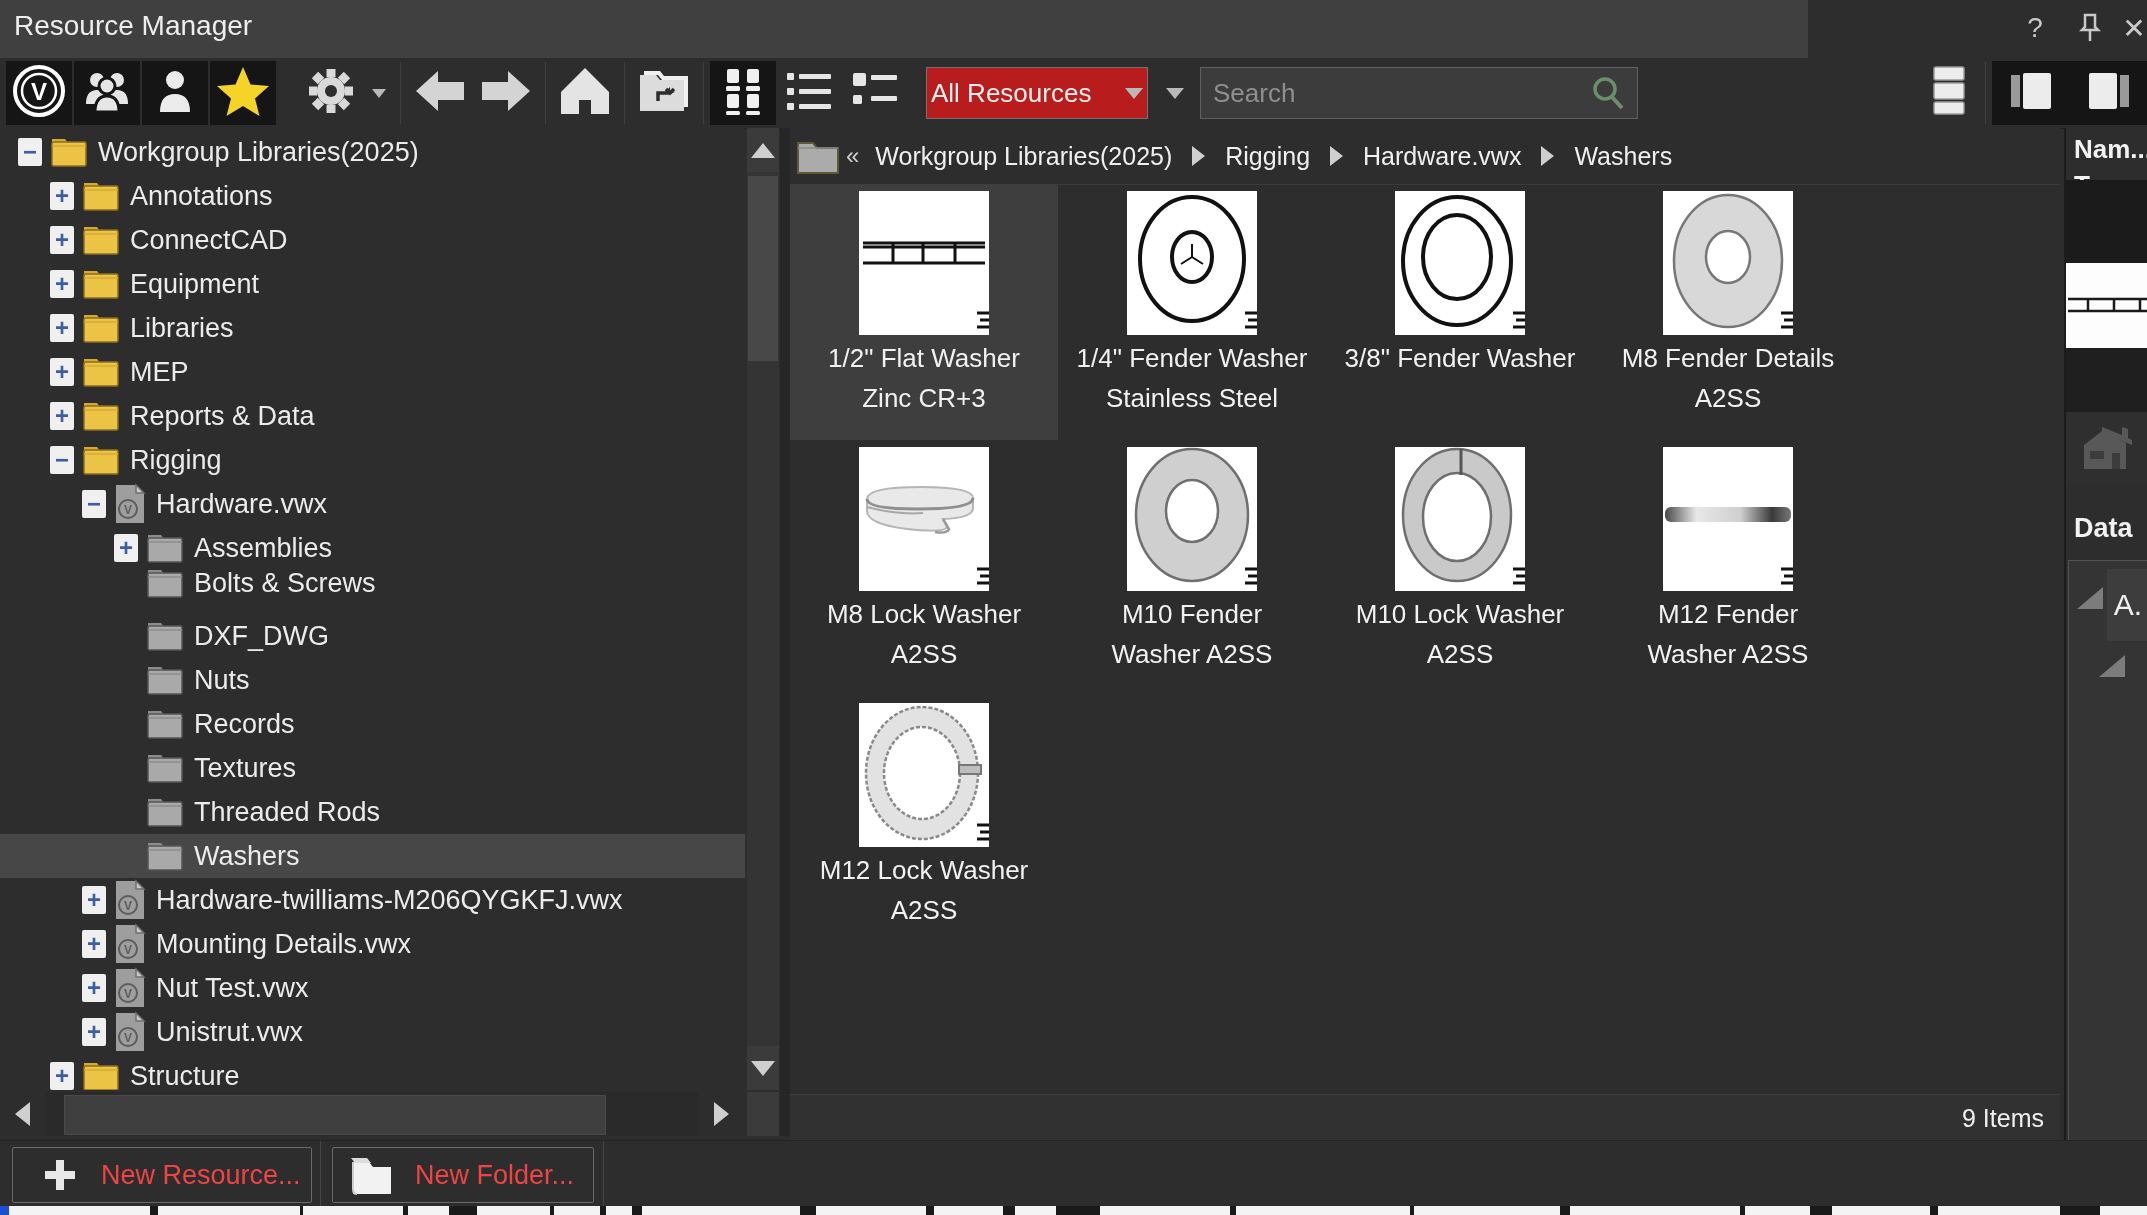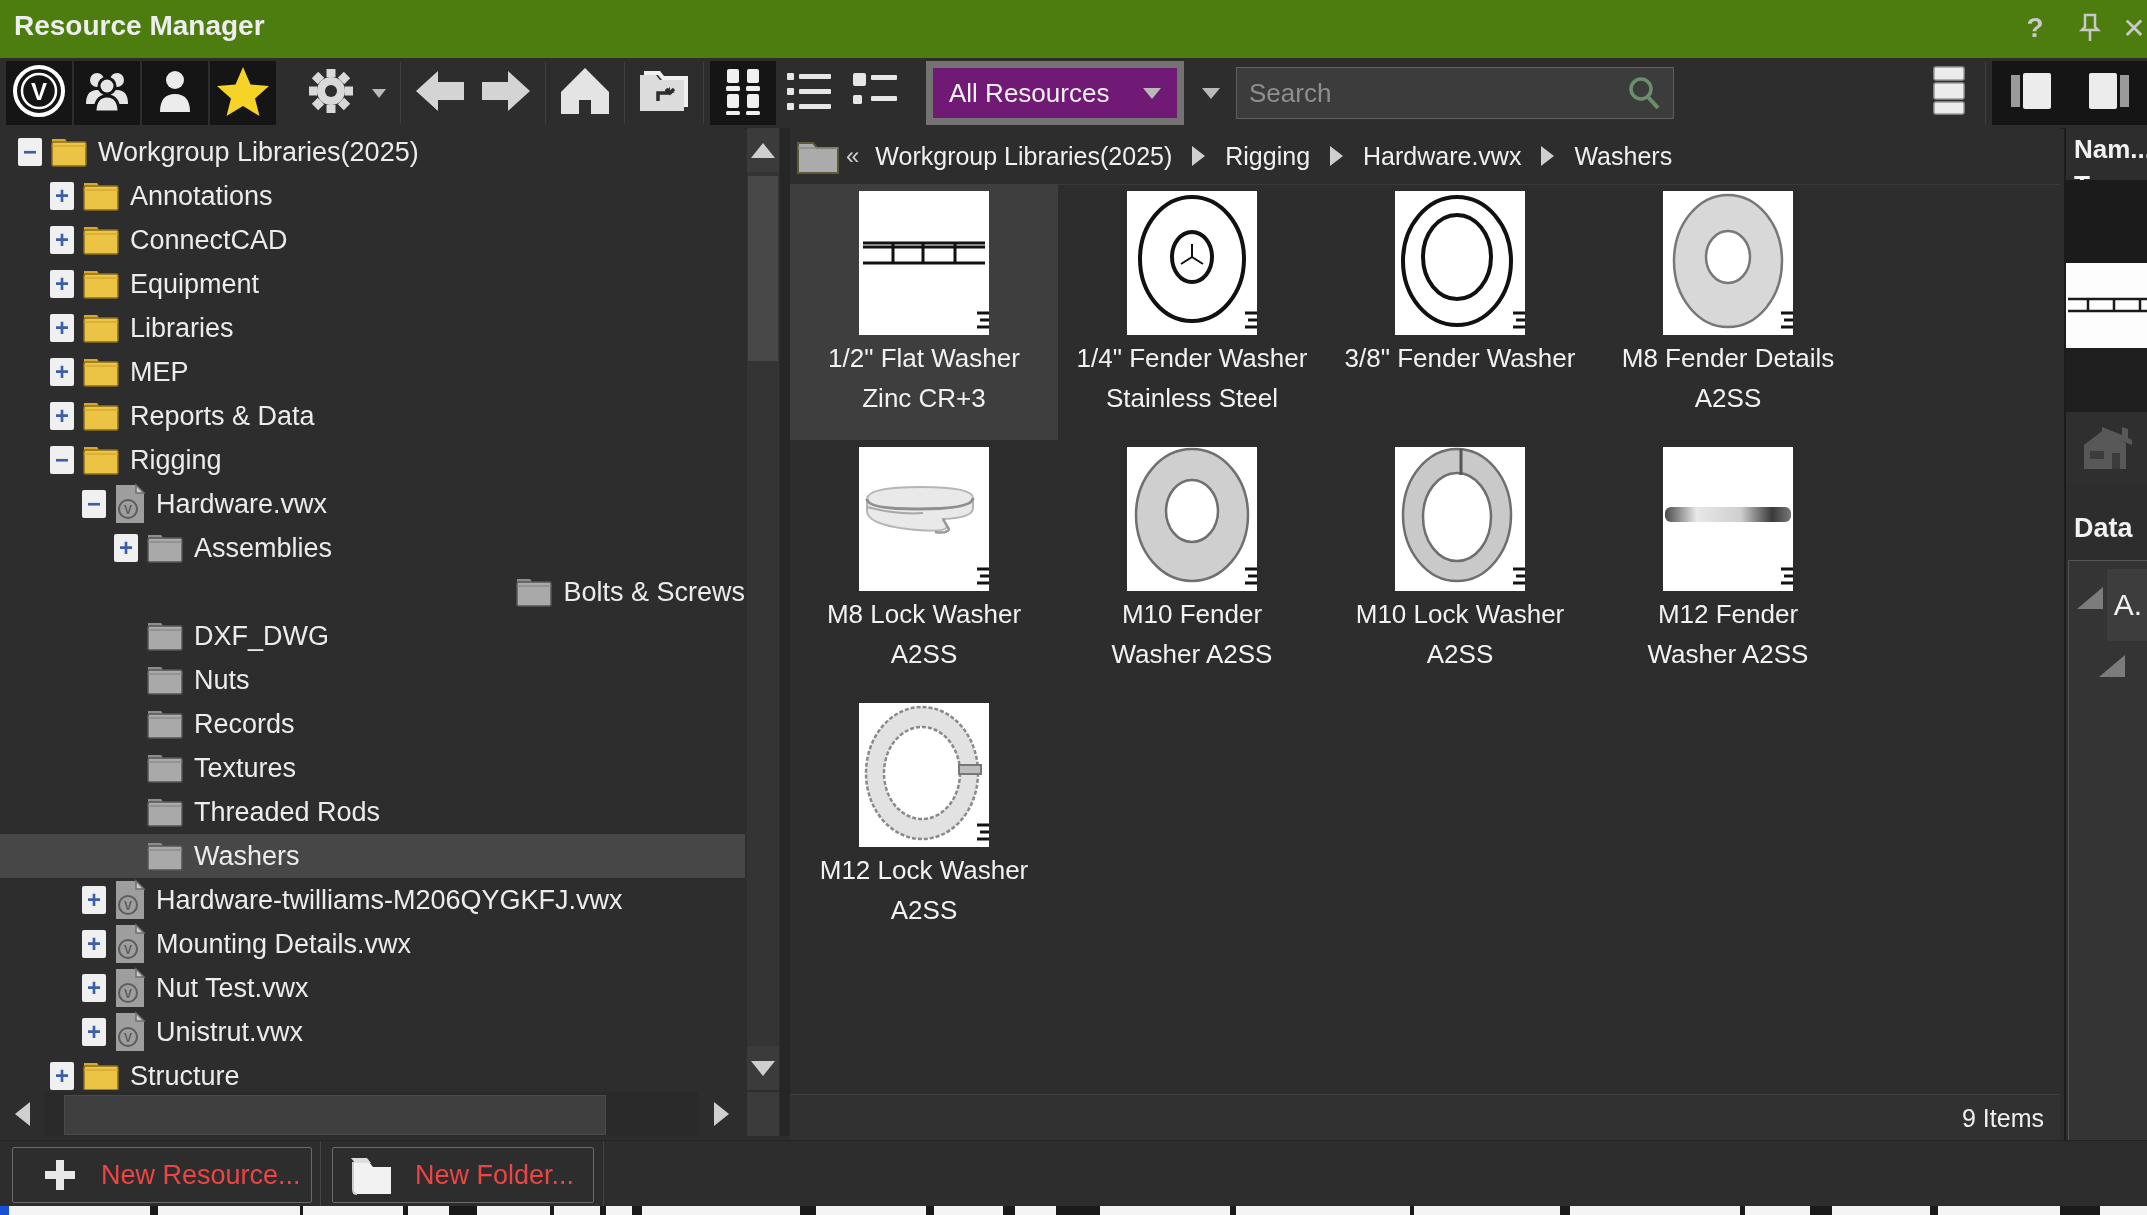--- a/index.html
+++ b/index.html
@@ -4,30 +4,30 @@
 <style>
   html,body{margin:0;padding:0;}
   body{
     width:2147px;height:1215px;position:relative;overflow:hidden;
     background:#2d2d2d;color:#e9e9e9;
     font-family:"Liberation Sans","DejaVu Sans",sans-serif;
     -webkit-font-smoothing:antialiased;
   }
   .abs{position:absolute;}
   
-  #titlebar{left:0;top:0;width:2147px;height:58px;background:#4d7c0f;font-weight:bold;}
+  #titlebar{left:0;top:0;width:1808px;height:58px;background:#404040;}
   #titlebar .title{position:absolute;left:14px;top:10px;font-size:28px;color:#eee;}
   .tb-ico{position:absolute;top:8px;width:44px;height:40px;display:flex;align-items:center;justify-content:center;color:#c9c9c9;font-size:28px;cursor:default;}
   
   #toolbar{left:0;top:58px;width:2147px;height:70px;background:#2d2d2d;border-bottom:1px solid #202020;display:flex;align-items:center;}
   .tbtn{width:66px;height:64px;display:flex;align-items:center;justify-content:center;flex:none;}
   .tbtn.active{background:#151515;}
   .tsep{width:1px;height:62px;background:#404040;margin:0 6px;flex:none;}
   .dd-arrow{width:0;height:0;border-left:9px solid transparent;border-right:9px solid transparent;border-top:11px solid #b9b9b9;}
-  #all-res{width:212px;height:50px;border:7px solid #737373;background:#701a75;display:flex;align-items:center;justify-content:space-between;padding:0 16px;font-size:26px;color:#f0f0f0;flex:none;margin-left:18px;}
+  #all-res{width:212px;height:50px;border:1px solid #737373;background:#b91c1c;display:flex;align-items:center;justify-content:space-between;padding:0 4px;font-size:26px;color:#f0f0f0;flex:none;margin-left:18px;}
   #mini-dd{width:38px;height:50px;display:flex;align-items:center;justify-content:center;flex:none;margin-left:8px;}
   #searchbox{width:436px;height:50px;background:#3c3c3c;border:1px solid #606060;display:flex;align-items:center;flex:none;margin-left:6px;gap:12px;}
   #searchbox input{flex:1;background:transparent;border:none;outline:none;color:#d5d5d5;font-size:26px;padding:0 12px;font-family:inherit;}
   #searchbox input::placeholder{color:#8f8f8f;}
   .right-cluster{margin-left:auto;display:flex;align-items:center;}
   
   #tree{left:0;top:128px;width:745px;height:962px;background:#2d2d2d;overflow:hidden;}
   .trow{position:absolute;left:0;width:745px;height:44px;display:flex;align-items:center;}
   .trow.sel{background:#474747;}
   .texp{width:24px;height:28px;background:#f0f0f0;border-radius:2px;color:#3a5fa8;font-size:24px;font-weight:bold;display:flex;align-items:center;justify-content:center;line-height:1;flex:none;}
@@ -393,21 +393,21 @@
       <div class="texp">+</div>
       <span class="ticon">
         <svg width="38" height="32" viewBox="0 0 38 32">
           <path d="M2 3 h13 l3 4 h-16 z" fill="#8d8d8d"></path>
           <rect x="2" y="6" width="34" height="24" rx="1.5" fill="#a9a9a9" stroke="#565656" stroke-width="1.5"></rect>
           <path d="M2 10 h34" stroke="#8d8d8d" stroke-width="1.5"></path>
         </svg>
       </span>
       <span class="tlabel">Assemblies</span>
     </div>
-    <div class="trow" style="top: 442px; justify-content: flex-end;">
+    <div class="trow" style="top: 433px;">
       <div style="width: 114px; flex: 0 0 auto;"></div>
       <div style="width: 24px; flex: 0 0 auto;"></div>
       <span class="ticon">
         <svg width="38" height="32" viewBox="0 0 38 32">
           <path d="M2 3 h13 l3 4 h-16 z" fill="#8d8d8d"></path>
           <rect x="2" y="6" width="34" height="24" rx="1.5" fill="#a9a9a9" stroke="#565656" stroke-width="1.5"></rect>
           <path d="M2 10 h34" stroke="#8d8d8d" stroke-width="1.5"></path>
         </svg>
       </span>
       <span class="tlabel">Bolts &amp; Screws</span>

